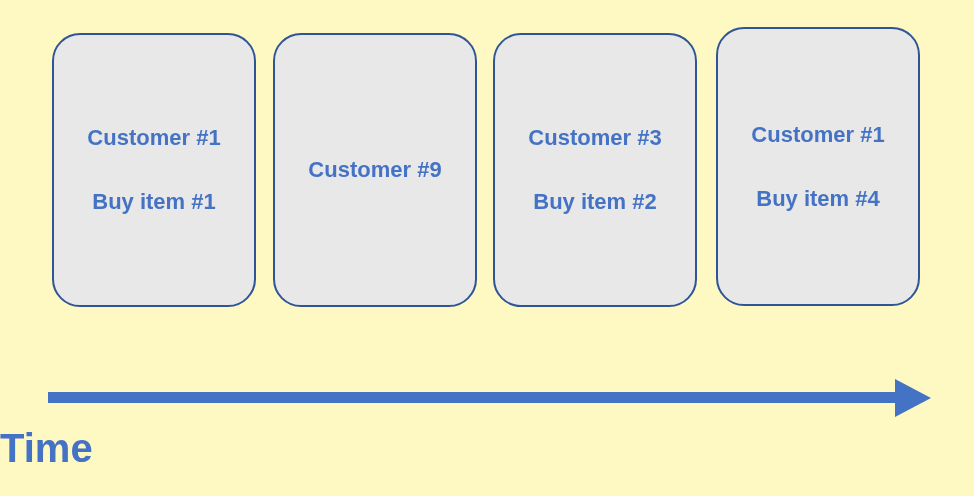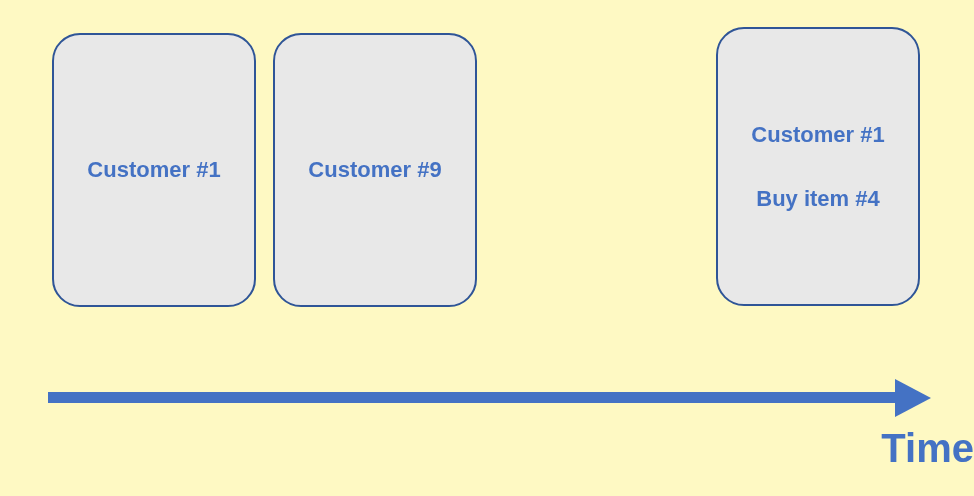--- a/index.html
+++ b/index.html
@@ -60,39 +60,44 @@
     height: 0;
     border-top: 19px solid transparent;
     border-bottom: 19px solid transparent;
     border-left: 36px solid var(--arrow);
   }
   .time-label {
     position: absolute;
     top: 426px;
     left: 0;
     width: 974px;
-    text-align: right;
+    text-align: left;
     color: var(--text);
     font-size: 40px;
     font-weight: bold;
   }
 </style>
 </head>
 <body>
 
 <div class="canvas">
 
   <div class="card card-1">
     <div class="card-line">Customer #1</div>
+    <div class="card-line">Buy item #1</div>
   </div>
 
   <div class="card card-2">
     <div class="card-line">Customer #9</div>
   </div>
 
+  <div class="card card-3">
+    <div class="card-line">Customer #3</div>
+    <div class="card-line">Buy item #2</div>
+  </div>
 
   <div class="card card-4">
     <div class="card-line">Customer #1</div>
     <div class="card-line">Buy item #4</div>
   </div>
 
   <div>
     <div class="arrow-shaft"></div>
     <div class="arrow-head"></div>
   </div>

